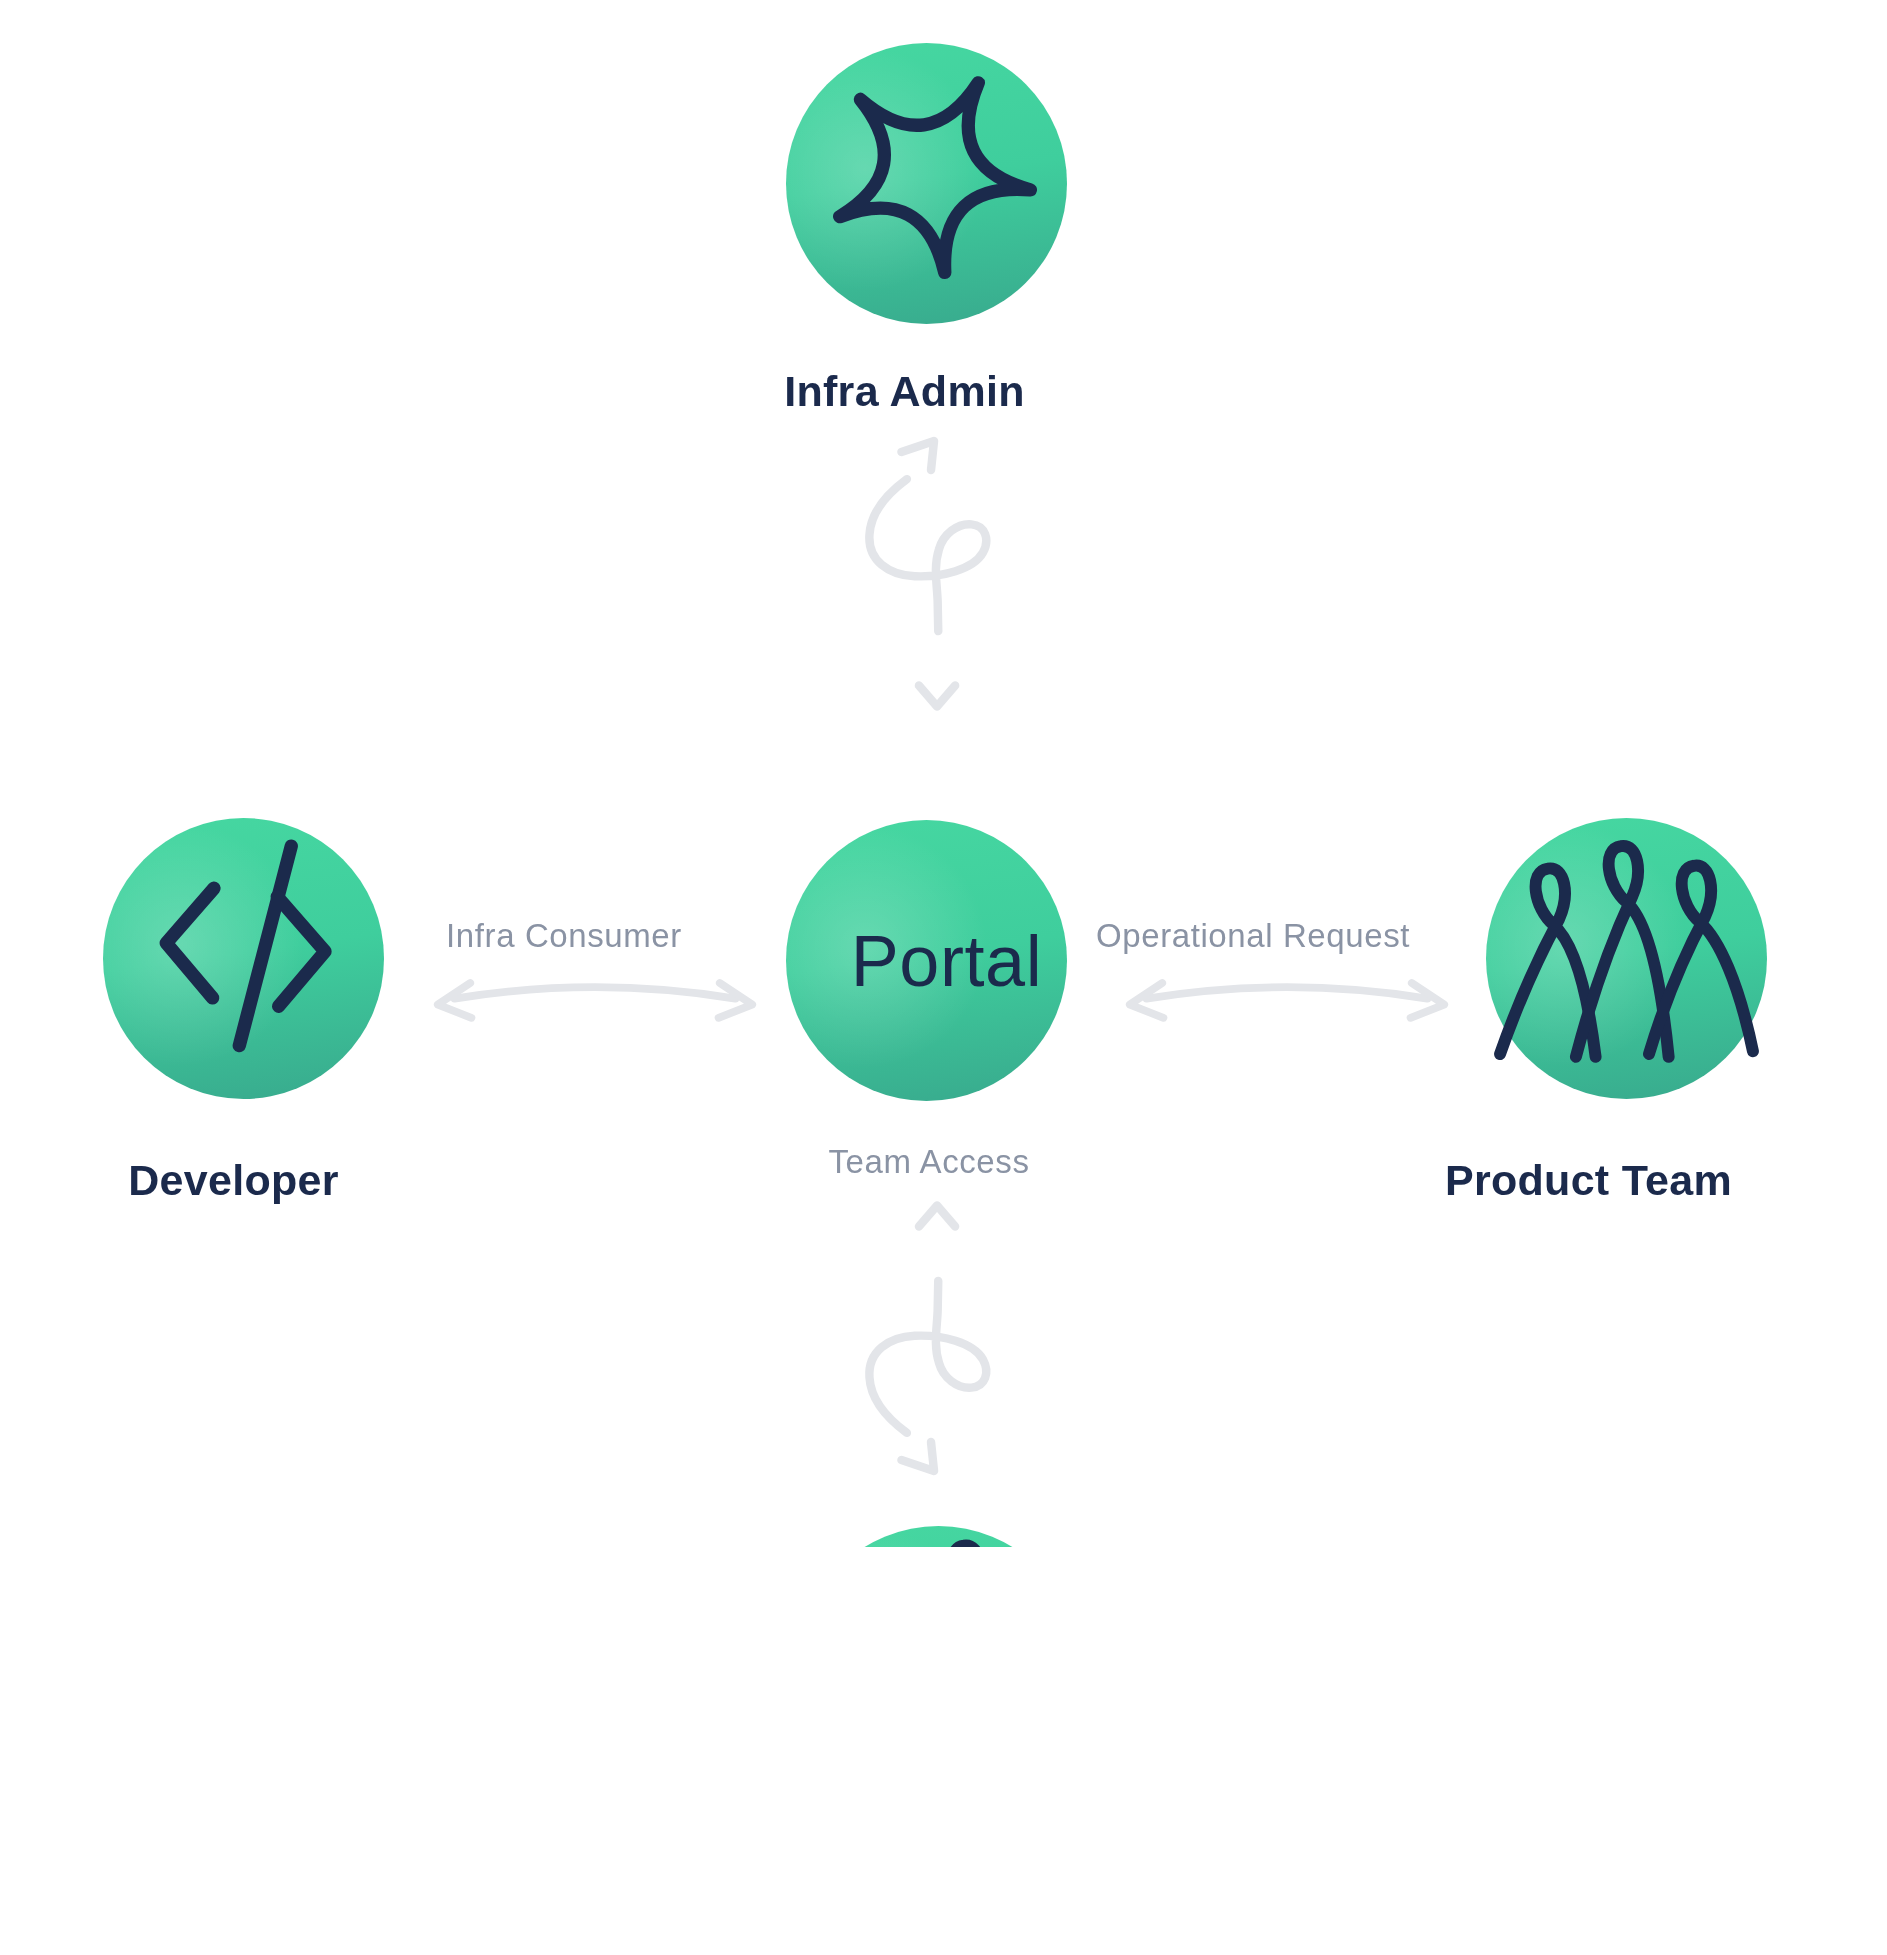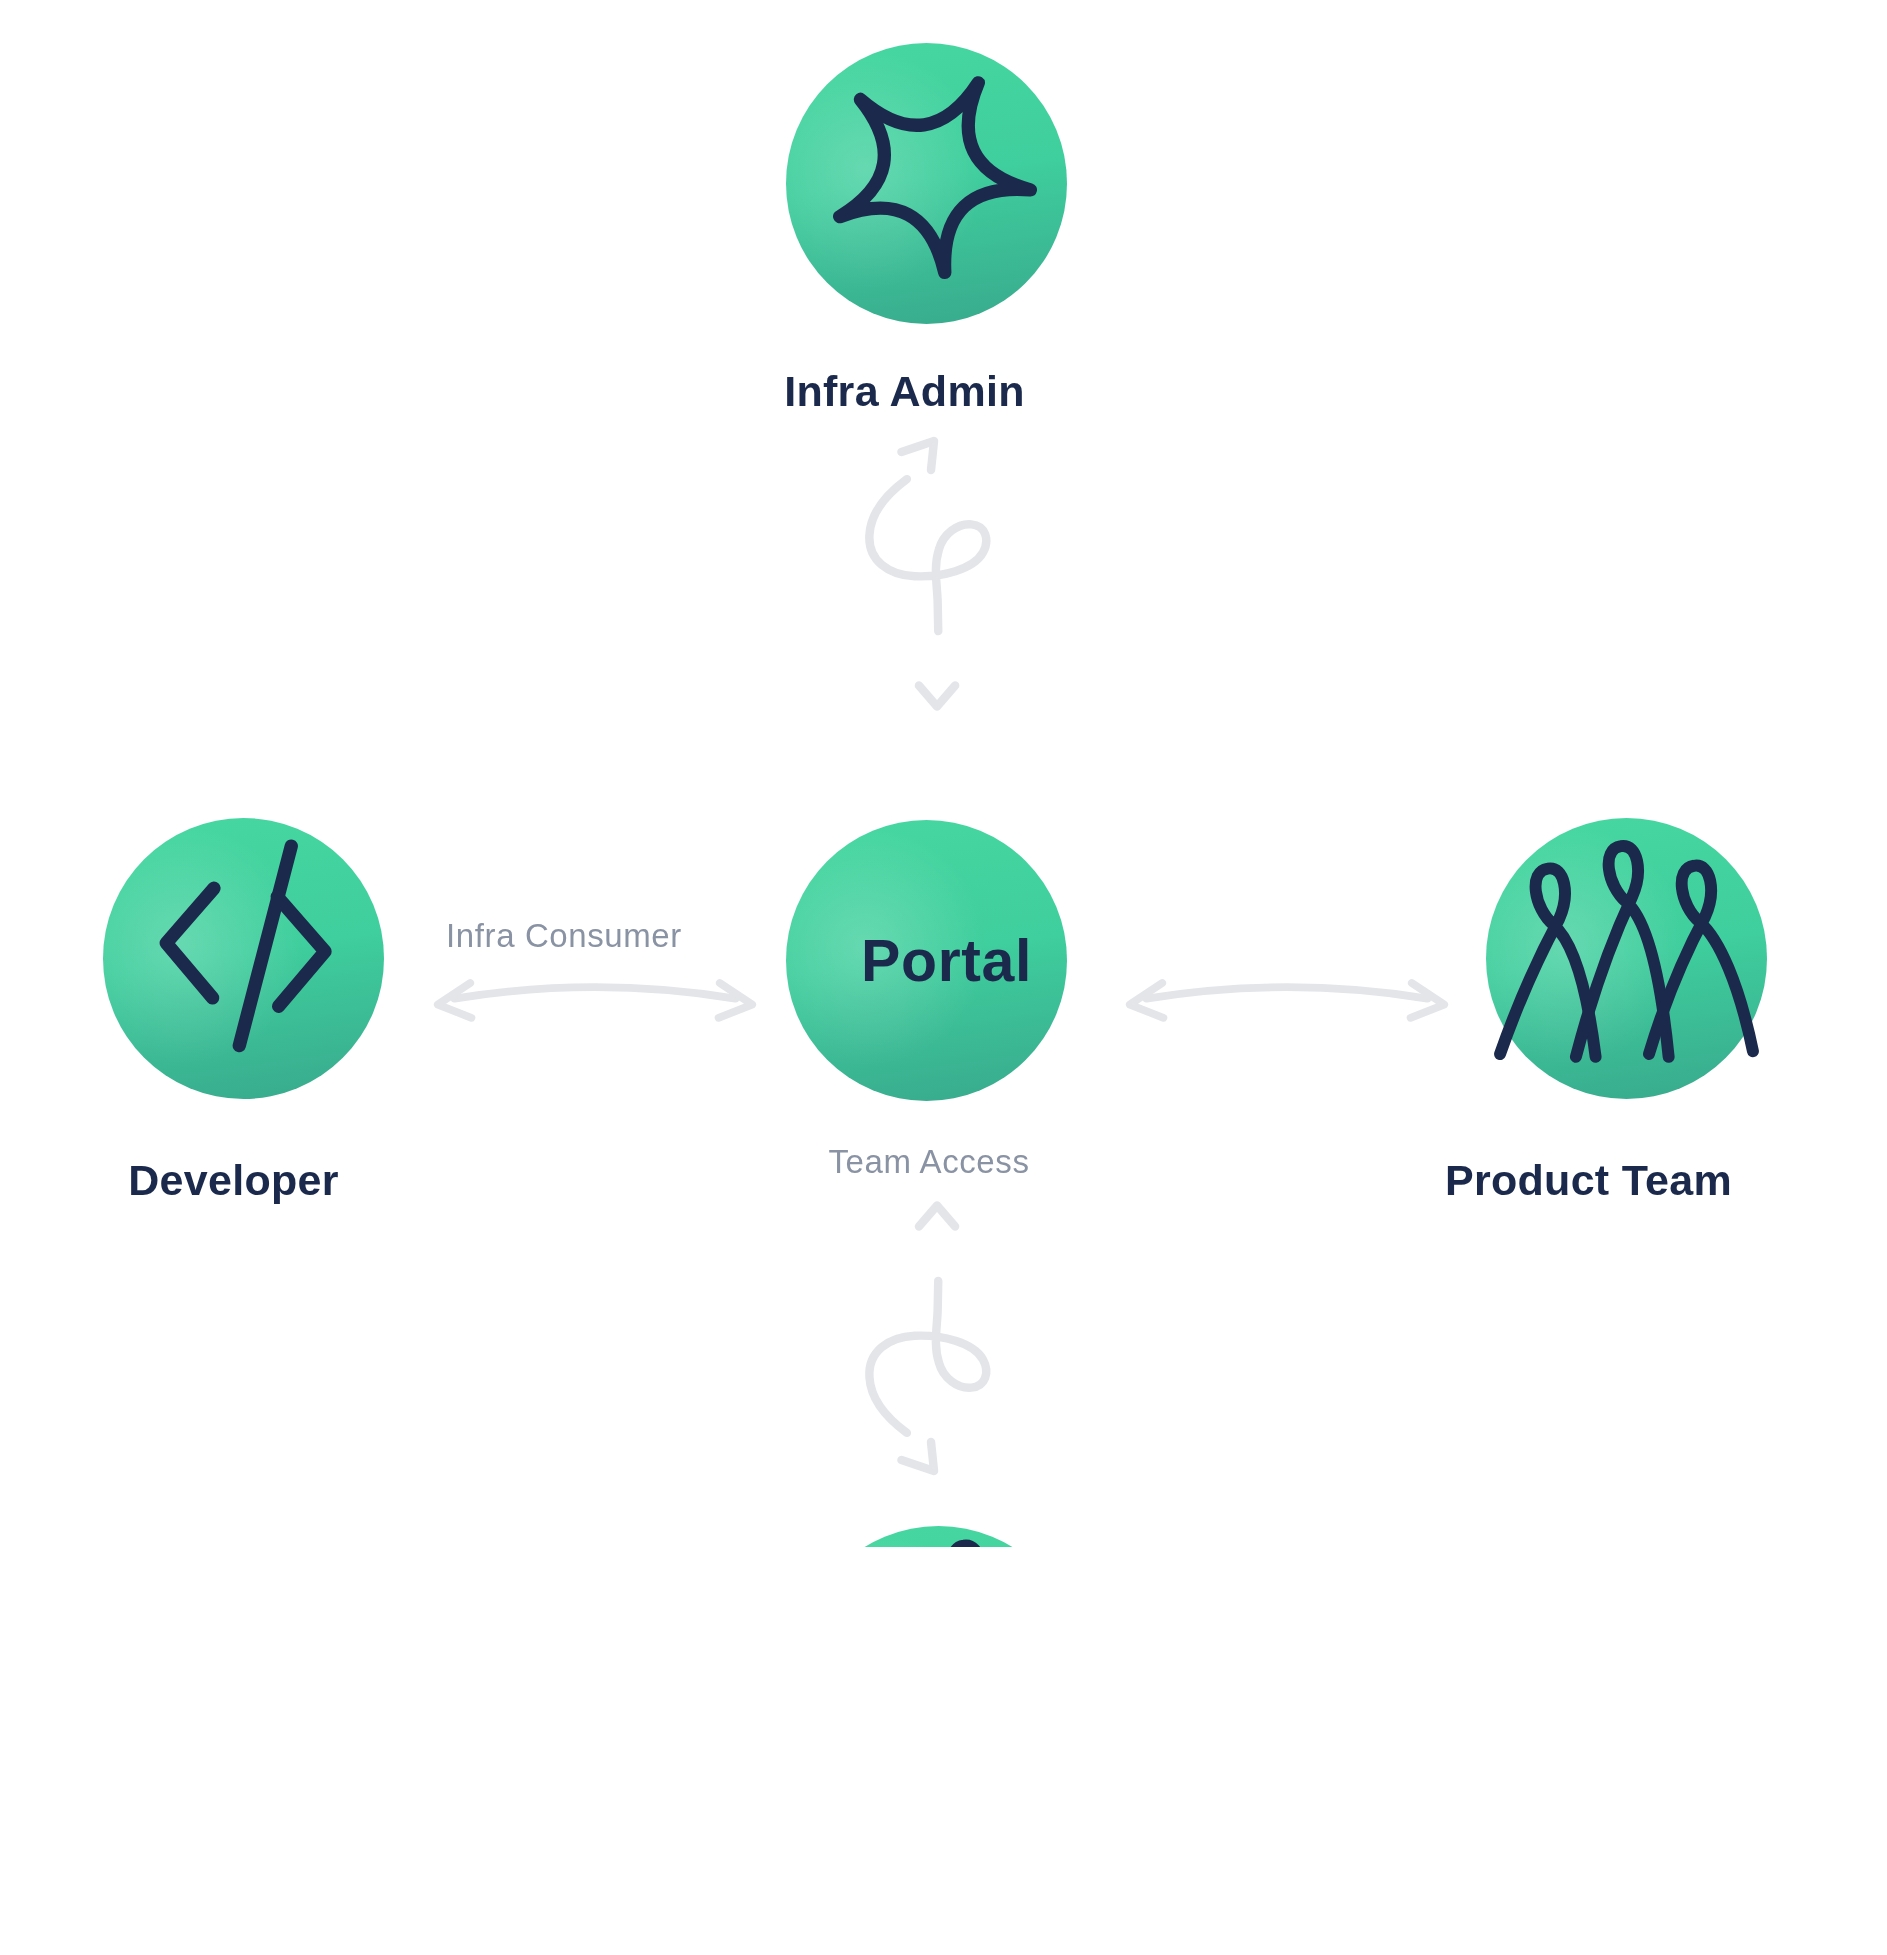--- a/index.html
+++ b/index.html
@@ -20,22 +20,22 @@
     display:flex;align-items:center;justify-content:center;
   }
   .circle svg{width:100%;height:100%;}
   .icon-stroke{
     fill:none;
     stroke:var(--navy);
     stroke-linecap:round;
     stroke-linejoin:round;
   }
   .portal-text{
-    font-size:59px;
-    font-weight:700;
+    font-size:72px;
+    font-weight:400;
     color:var(--navy);
     letter-spacing:0.6px;
     margin-left:40px;
   }
   .node-label{
     position:absolute;
     width:725px;
     text-align:center;
     font-size:43px;
     font-weight:700;
@@ -114,20 +114,21 @@
     <path stroke-width="13" d="M72,20 L18,56 L74,78"></path>
     <path stroke-width="13" d="M488,20 L542,56 L486,78"></path>
   </svg>
   <div class="edge-label" style="left:262px;top:917px;">Infra Consumer</div>
 
   <svg class="connector" style="left:1118px;top:971px;" width="338" height="54" viewBox="0 0 560 90">
     <path stroke-width="13" d="M46,46 Q280,8 514,46"></path>
     <path stroke-width="13" d="M72,20 L18,56 L74,78"></path>
     <path stroke-width="13" d="M488,20 L542,56 L486,78"></path>
   </svg>
+  <div class="edge-label" style="left:951px;top:917px;">Operational Request</div>
 
   <svg class="connector flip-y" style="left:815px;top:1127px;" width="302" height="362" viewBox="0 0 500 600">
     <path stroke-width="14" d="M143,48 L197,30 L192,78"></path>
     <path stroke-width="14" d="M152,93 C118,118 92,150 90,185 C87,228 122,252 165,254 C210,256 262,243 278,215 C290,193 282,170 259,168 C236,166 212,184 205,210 C196,238 202,268 203,295 L204,345"></path>
     <path stroke-width="14" d="M172,435 L202,470 L232,435"></path>
   </svg>
   <div class="edge-label" style="left:627px;top:1143px;">Team Access</div>
 
 </div>
 

